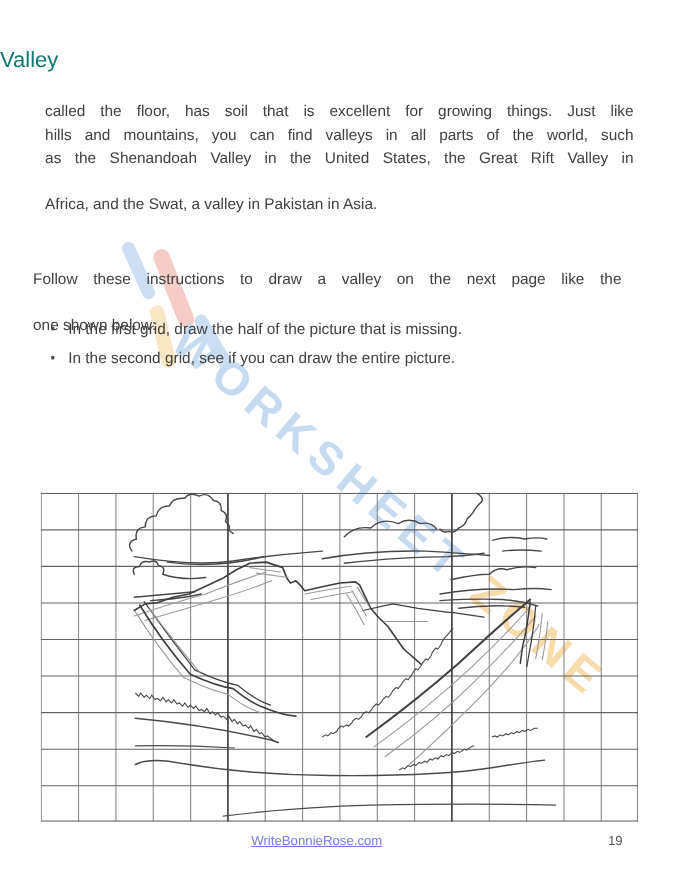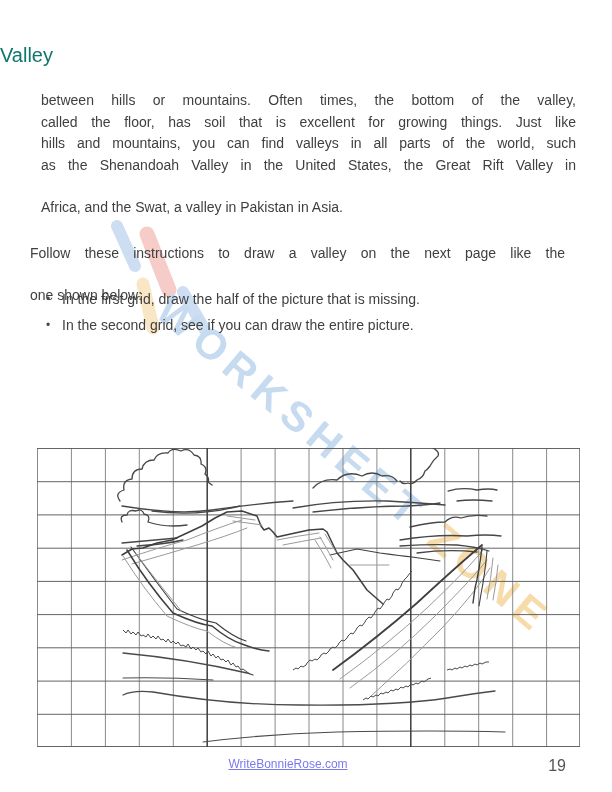--- a/index.html
+++ b/index.html
@@ -26,41 +26,40 @@
      z-index:2;}
   .bullet-item{position:relative;padding-left:21px;margin-bottom:10px;line-height:16px;}
   .bullet-item::before{content:"\2022";position:absolute;left:5px;top:0px;
      font-size:12px;color:#4a4a4a;}
   
   #valley-figure{position:absolute;left:37px;top:448px;width:543px;height:299px;z-index:1;}
   
   #footer{position:absolute;left:0;top:757px;width:576px;text-align:center;
      font-size:12px;z-index:2;}
   #footer-link{color:#7a7aee;text-decoration:underline;cursor:pointer;}
-  #page-number{position:absolute;right:46px;top:757px;font-size:16px;color:#555555;z-index:2;}
+  #page-number{position:absolute;right:46px;top:757px;font-size:12px;color:#555555;z-index:2;}
 </style>
 </head>
 <body>
 
 <div class="layer">
   <svg id="watermark-logo" width="120" height="130" viewBox="0 0 120 130">
     <line x1="12" y1="16" x2="30" y2="56" stroke="#9dbfe8" stroke-width="12" stroke-linecap="round"></line>
     <line x1="42" y1="24" x2="64" y2="80" stroke="#ee9a94" stroke-width="15" stroke-linecap="round"></line>
     <line x1="38" y1="74" x2="48" y2="118" stroke="#f3cf8d" stroke-width="13" stroke-linecap="round"></line>
     <line x1="78" y1="82" x2="100" y2="120" stroke="#9dbfe8" stroke-width="12" stroke-linecap="round"></line>
   </svg>
   <div id="watermark-text">
     <span id="wm-primary">WORKSHEET</span><span>&nbsp;</span><span id="wm-secondary">ZONE</span>
   </div>
 </div>
 
 <div id="page-title">Valley</div>
 
 <div id="intro-paragraph">
-    <div class="pline">between hills or mountains. Often times, the bottom of the valley,</div>
     <div class="pline">called the floor, has soil that is excellent for growing things. Just like</div>
     <div class="pline">hills and mountains, you can find valleys in all parts of the world, such</div>
     <div class="pline">as the Shenandoah Valley in the United States, the Great Rift Valley in</div>
     <div class="pline">Africa, and the Swat, a valley in Pakistan in Asia.</div>
   </div>
 
 <div id="instructions-intro">
     <div class="pline">Follow these instructions to draw a valley on the next page like the</div>
     <div class="pline">one shown below:</div>
   </div>

